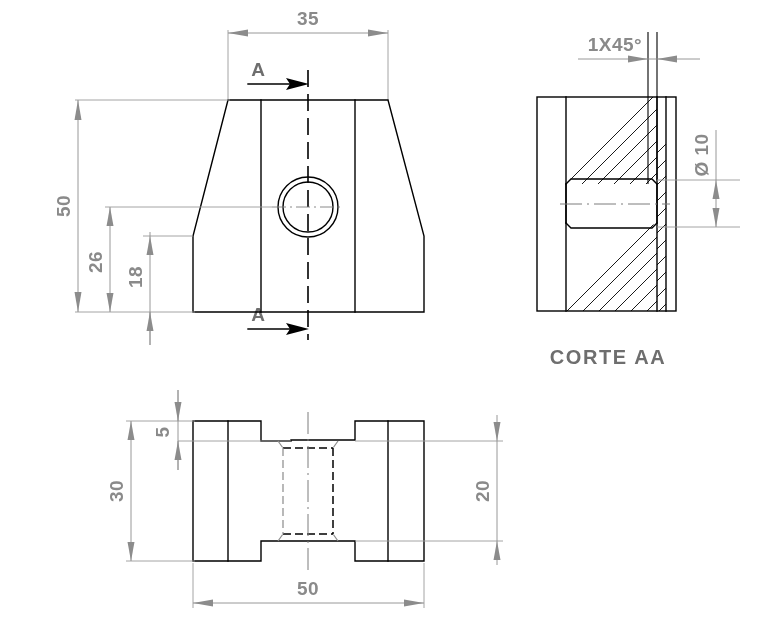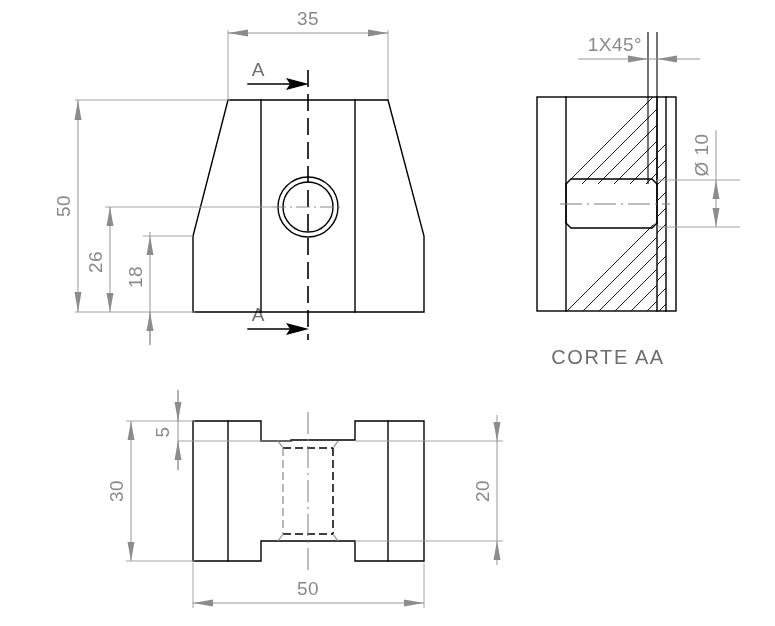--- a/index.html
+++ b/index.html
@@ -9,20 +9,21 @@
   }
   body {
     font-family: "Liberation Sans", sans-serif;
   }
   #drawing-sheet {
     position: relative;
     width: 775px;
     height: 626px;
     background: #ffffff;
     overflow: hidden;
+    font-weight: bold;
   }
   #drawing-sheet svg {
     display: block;
   }
   .obj-line {
     stroke: #000000;
     stroke-width: 1.4;
     fill: none;
     stroke-linecap: square;
     stroke-linejoin: miter;

